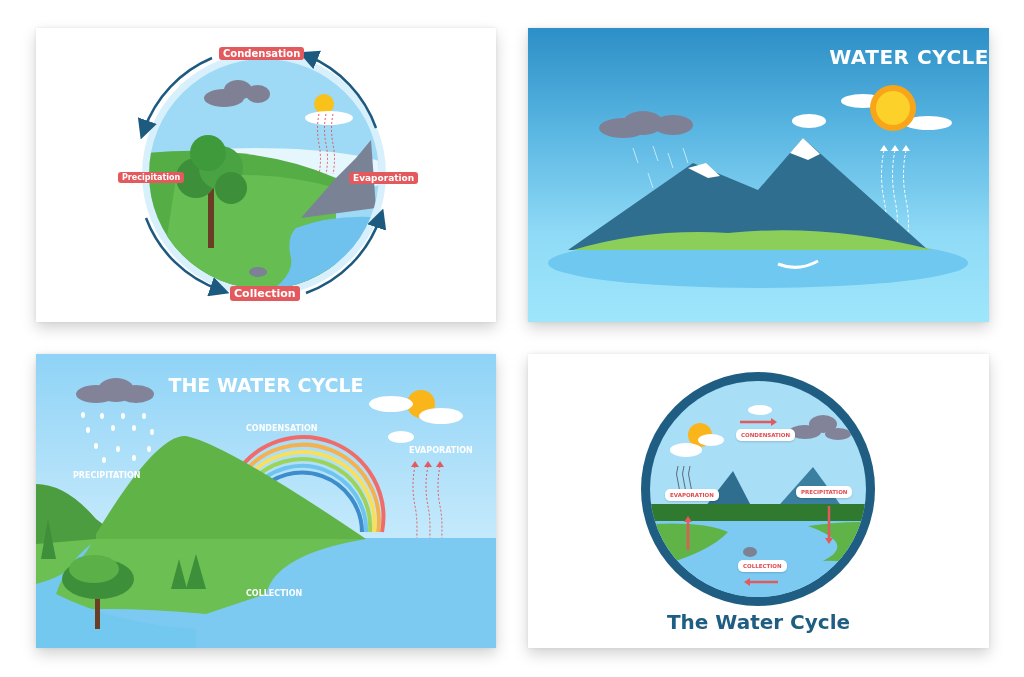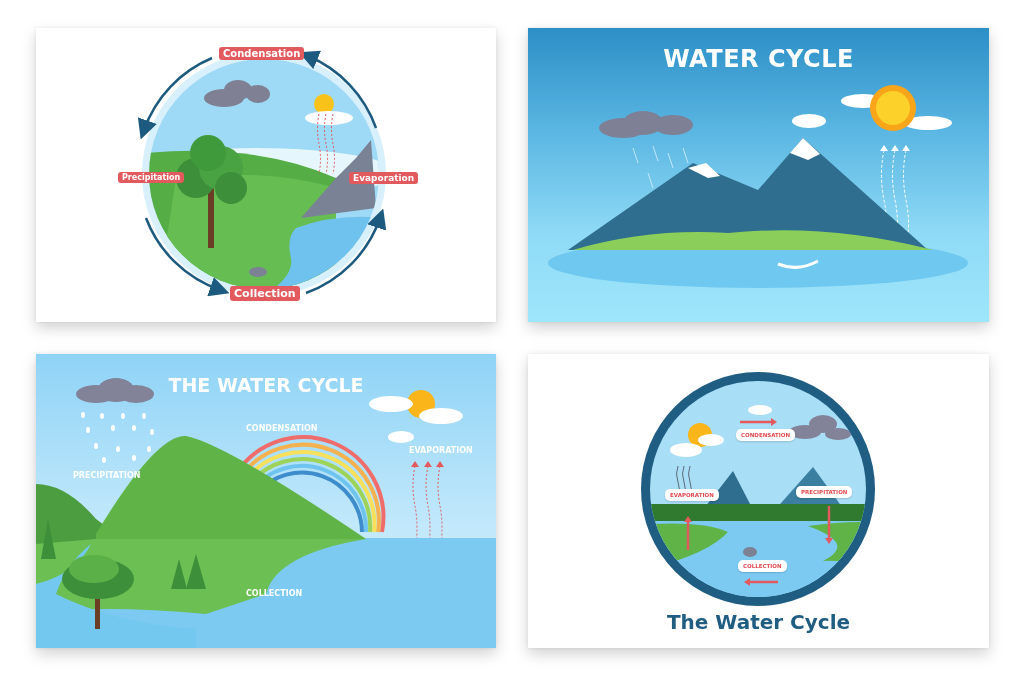--- a/index.html
+++ b/index.html
@@ -6,21 +6,21 @@
   body{width:1024px;height:677px;background:#ffffff;position:relative;overflow:hidden;font-family:"DejaVu Sans","Liberation Sans",sans-serif;}
   .card{position:absolute;box-shadow:0 6px 14px rgba(0,0,0,0.18),0 0 3px rgba(0,0,0,0.08);overflow:hidden;}
   #c1{left:36px;top:28px;width:460px;height:294px;background:#fff;}
   #c2{left:528px;top:28px;width:461px;height:294px;background:linear-gradient(#2c8fc6 0%,#5ab6e2 35%,#8fdaf6 70%,#9ee6fb 100%);}
   #c3{left:36px;top:354px;width:460px;height:294px;background:linear-gradient(#8fd3f6 0%,#bfe7fb 55%,#d9f3fd 100%);}
   #c4{left:528px;top:354px;width:461px;height:294px;background:#fff;}
   svg{position:absolute;left:0;top:0;}
   .lbl-red{position:absolute;background:#e35a5e;color:#fff;font-weight:bold;border-radius:3px;padding:1px 4px;white-space:nowrap;font-family:"DejaVu Sans",sans-serif;}
   .lbl-white{position:absolute;color:#fff;font-weight:bold;white-space:nowrap;font-family:"DejaVu Sans",sans-serif;}
   .lbl-pill{position:absolute;background:#fff;color:#e04a4e;font-weight:bold;border-radius:5px;padding:3px 5px;font-size:5.5px;white-space:nowrap;box-shadow:0 1px 2px rgba(0,0,0,0.15);}
-  .title2{position:absolute;left:0;right:0;top:17px;text-align:center;color:#fff;font-weight:bold;font-size:24px;letter-spacing:0.5px;}
+  .title2{position:absolute;left:0;right:0;top:17px;text-align:right;color:#fff;font-weight:bold;font-size:20px;letter-spacing:0.5px;}
   .title3{position:absolute;left:0;right:0;top:20px;text-align:center;color:#fff;font-weight:bold;font-size:19px;}
   .title4{position:absolute;left:0;right:0;top:256px;text-align:center;color:#1f5d82;font-weight:bold;font-size:20px;}
 </style>
 </head>
 <body>
 
 <div id="c1" class="card">
   <svg width="460" height="294" viewBox="0 0 460 294">
     <defs>
       <clipPath id="p1clip">

